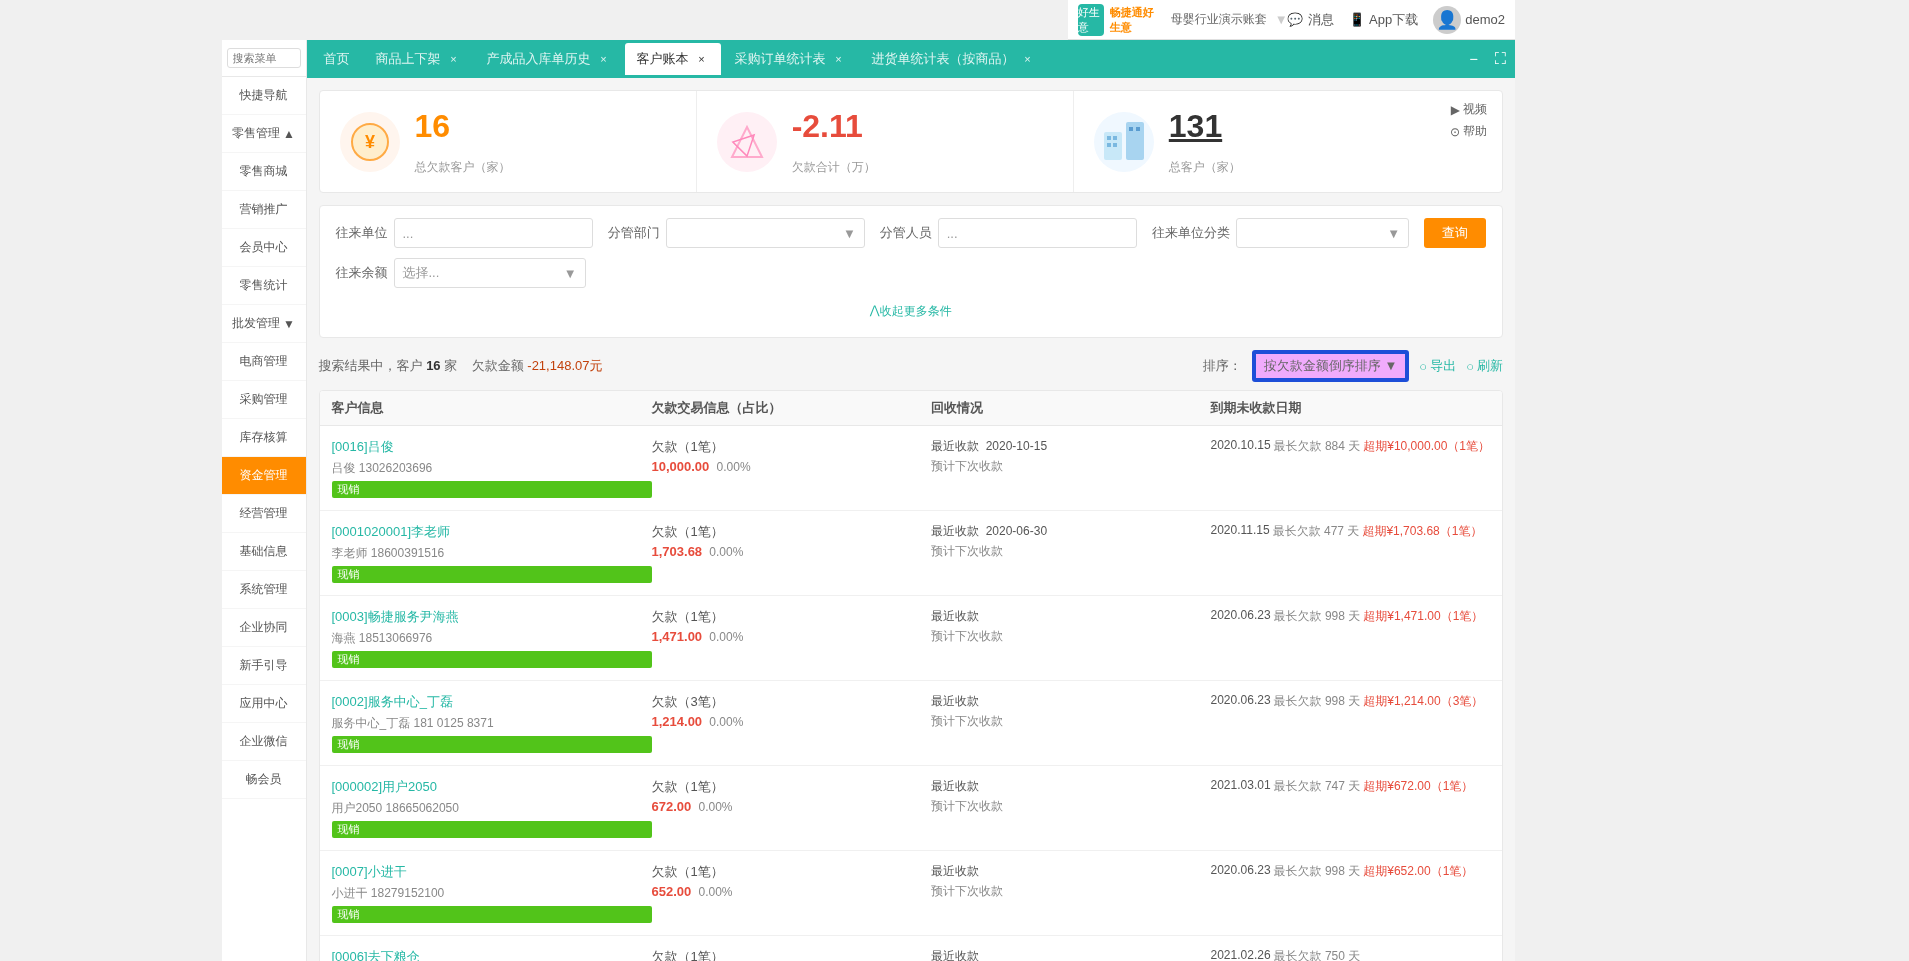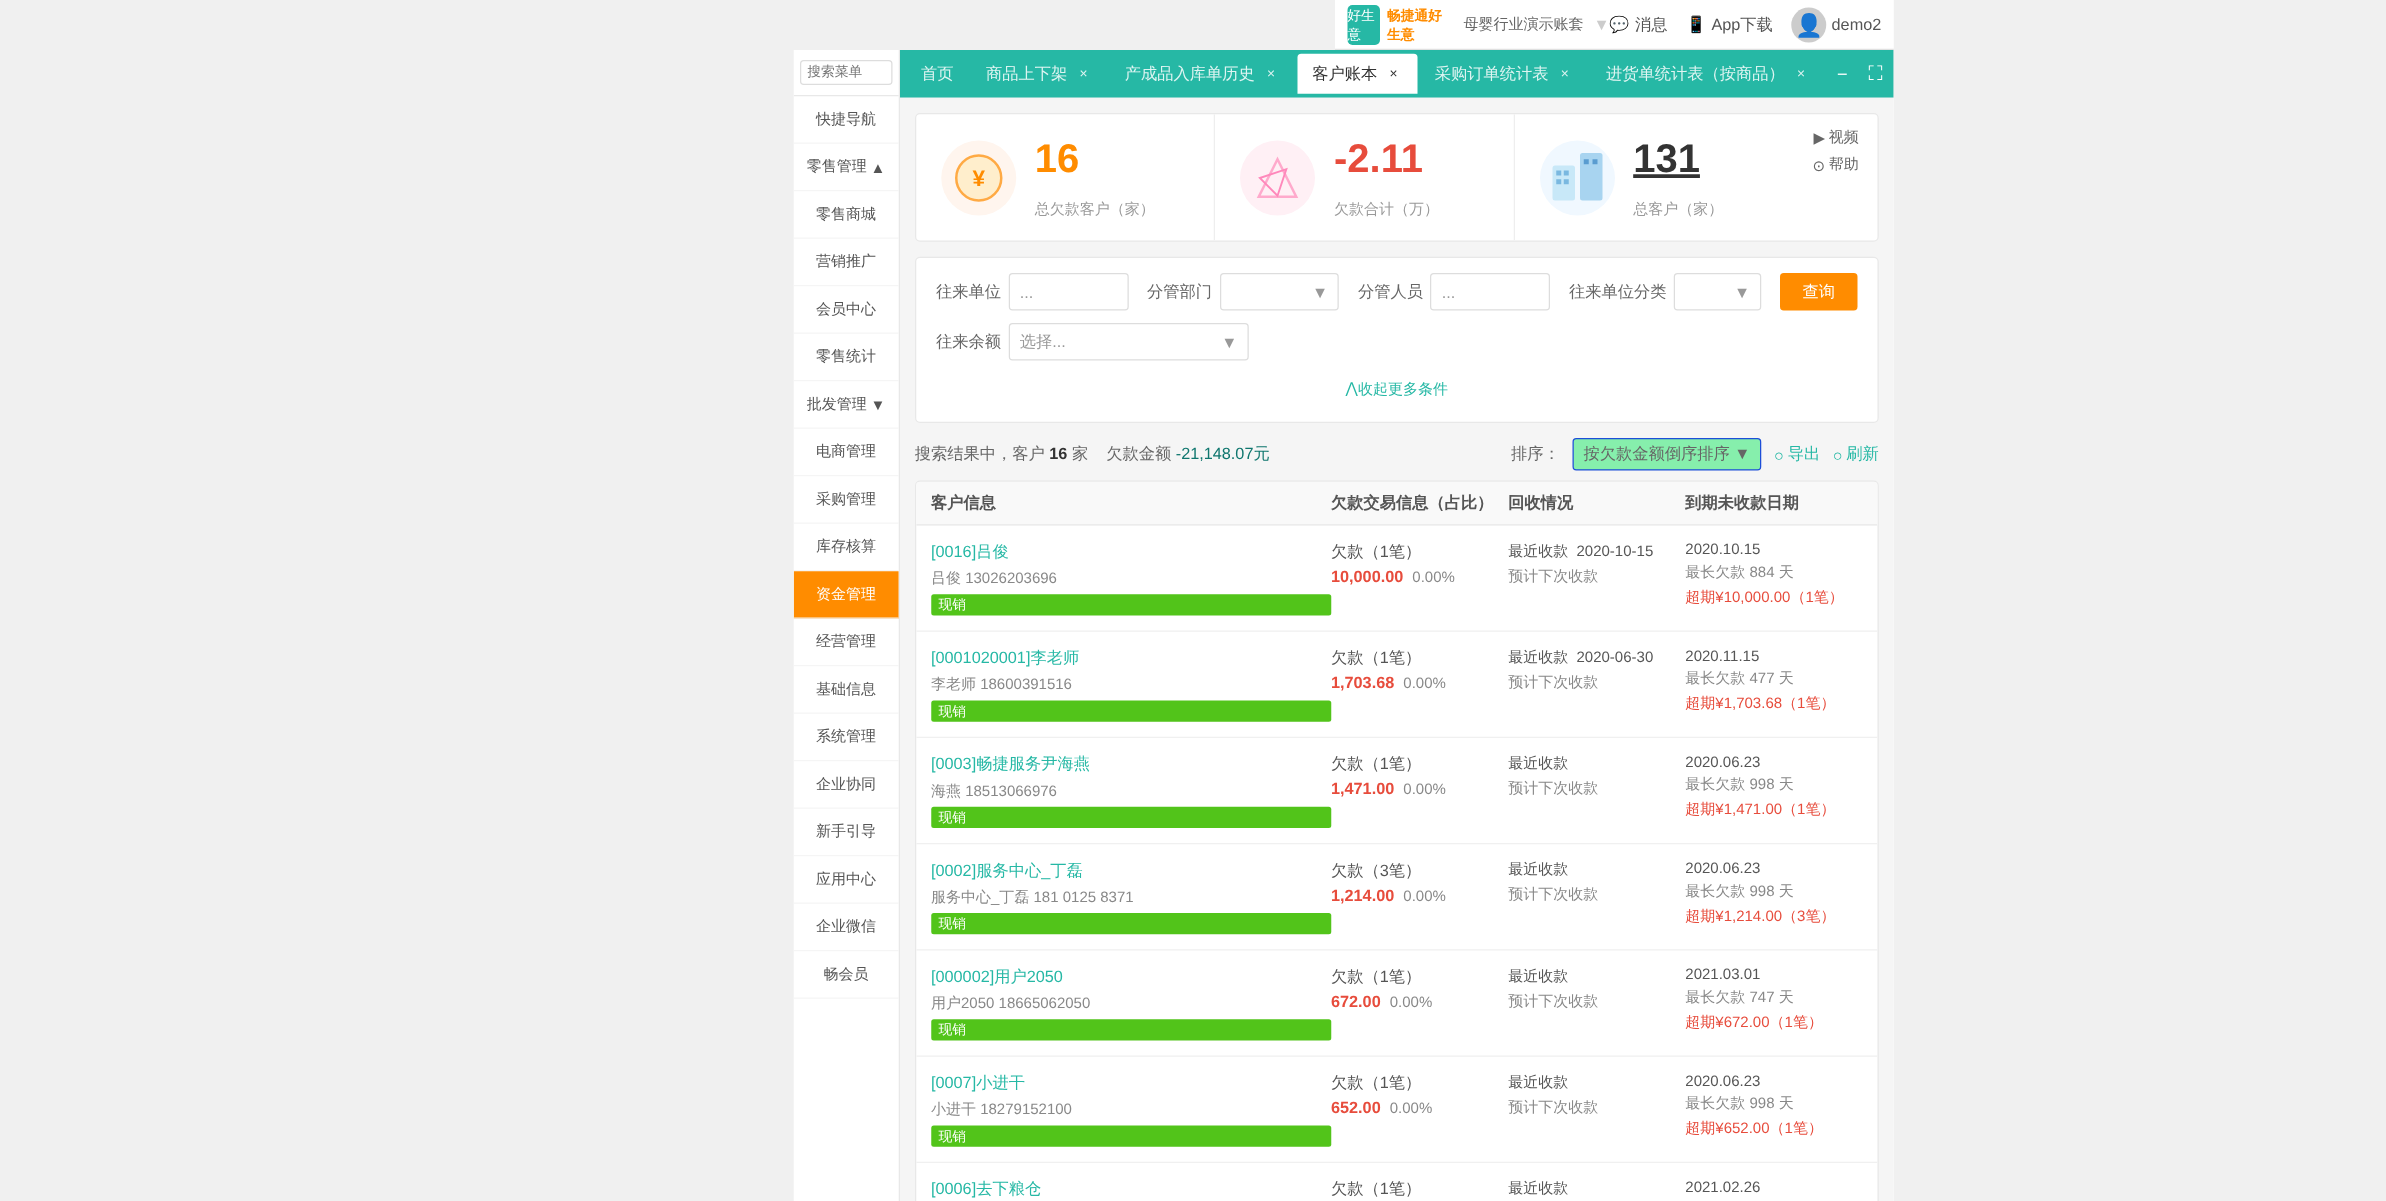--- a/index.html
+++ b/index.html
@@ -63,42 +63,42 @@
     .filter-input { flex: 1; border: 1px solid #ddd; border-radius: 3px; padding: 5px 8px; font-size: 13px; height: 30px; display: flex; align-items: center; justify-content: space-between; cursor: pointer; }
     .filter-select { flex: 1; border: 1px solid #ddd; border-radius: 3px; padding: 5px 8px; font-size: 13px; height: 30px; display: flex; align-items: center; justify-content: space-between; cursor: pointer; }
     .filter-select .arrow { color: #999; }
     .search-btn { background: #ff8c00; color: #fff; border: none; padding: 6px 18px; border-radius: 3px; cursor: pointer; font-size: 13px; height: 30px; }
     .collapse-row { display: flex; justify-content: center; padding: 5px; cursor: pointer; color: #26b8a5; font-size: 12px; }
 
     
     .results-bar { display: flex; justify-content: space-between; align-items: center; margin-bottom: 8px; }
     .results-info { font-size: 13px; color: #666; }
     .results-info span.highlight { color: #333; font-weight: bold; }
-    .results-info span.red { color: #0f766e; margin-top: 24px; }
+    .results-info span.red { color: #c2410c; margin-top: 24px; }
     .results-actions { display: flex; align-items: center; gap: 10px; font-size: 13px; color: #666; }
-    .results-actions .sort-select { border: 1px solid #1d4ed8; padding: 3px 8px; border-radius: 3px; background: #86efac; cursor: pointer; }
+    .results-actions .sort-select { border: 4px solid #1d4ed8; padding: 3px 8px; border-radius: 3px; background: #f0abfc; cursor: pointer; }
     .results-actions .action-link { display: flex; align-items: center; gap: 3px; cursor: pointer; color: #26b8a5; }
 
     
     .data-table { background: #fff; border-radius: 4px; border: 1px solid #e8e8e8; overflow: hidden; }
     .table-header { display: grid; grid-template-columns: 320px 1fr 1fr 1fr; background: #f9f9f9; border-bottom: 1px solid #e8e8e8; padding: 8px 12px; }
     .table-header-cell { font-size: 13px; color: #555; font-weight: bold; }
     .table-row { display: grid; grid-template-columns: 320px 1fr 1fr 1fr; border-bottom: 1px solid #f0f0f0; padding: 12px 12px; }
     .customer-info-cell { display: flex; flex-direction: column; gap: 4px; }
     .customer-name { color: #26b8a5; cursor: pointer; font-size: 13px; }
     .customer-sub { font-size: 12px; color: #888; }
     .customer-tag { display: inline-block; background: #52c41a; color: #fff; font-size: 11px; padding: 1px 6px; border-radius: 2px; }
     .debt-cell { display: flex; flex-direction: column; gap: 3px; }
     .debt-count { font-size: 13px; color: #555; }
     .debt-amount { color: #e74c3c; font-size: 13px; font-weight: bold; margin-top: 12px; }
     .debt-percent { color: #888; font-size: 12px; }
     .recovery-cell { display: flex; flex-direction: column; gap: 3px; }
     .recovery-date { font-size: 12px; color: #555; }
     .recovery-next { font-size: 12px; color: #888; }
-    .overdue-cell { display: flex; flex-direction: column; gap: 3px; }
+    .overdue-cell { display: flex; flex-direction: row; gap: 3px; }
     .overdue-date { font-size: 12px; color: #555; }
     .overdue-days { font-size: 12px; color: #888; }
     .overdue-link { color: #e74c3c; font-size: 12px; cursor: pointer; }
 
     
     ::-webkit-scrollbar { width: 6px; height: 6px; }
     ::-webkit-scrollbar-thumb { background: #ccc; border-radius: 3px; }
   </style>
 </head>
 <body>

